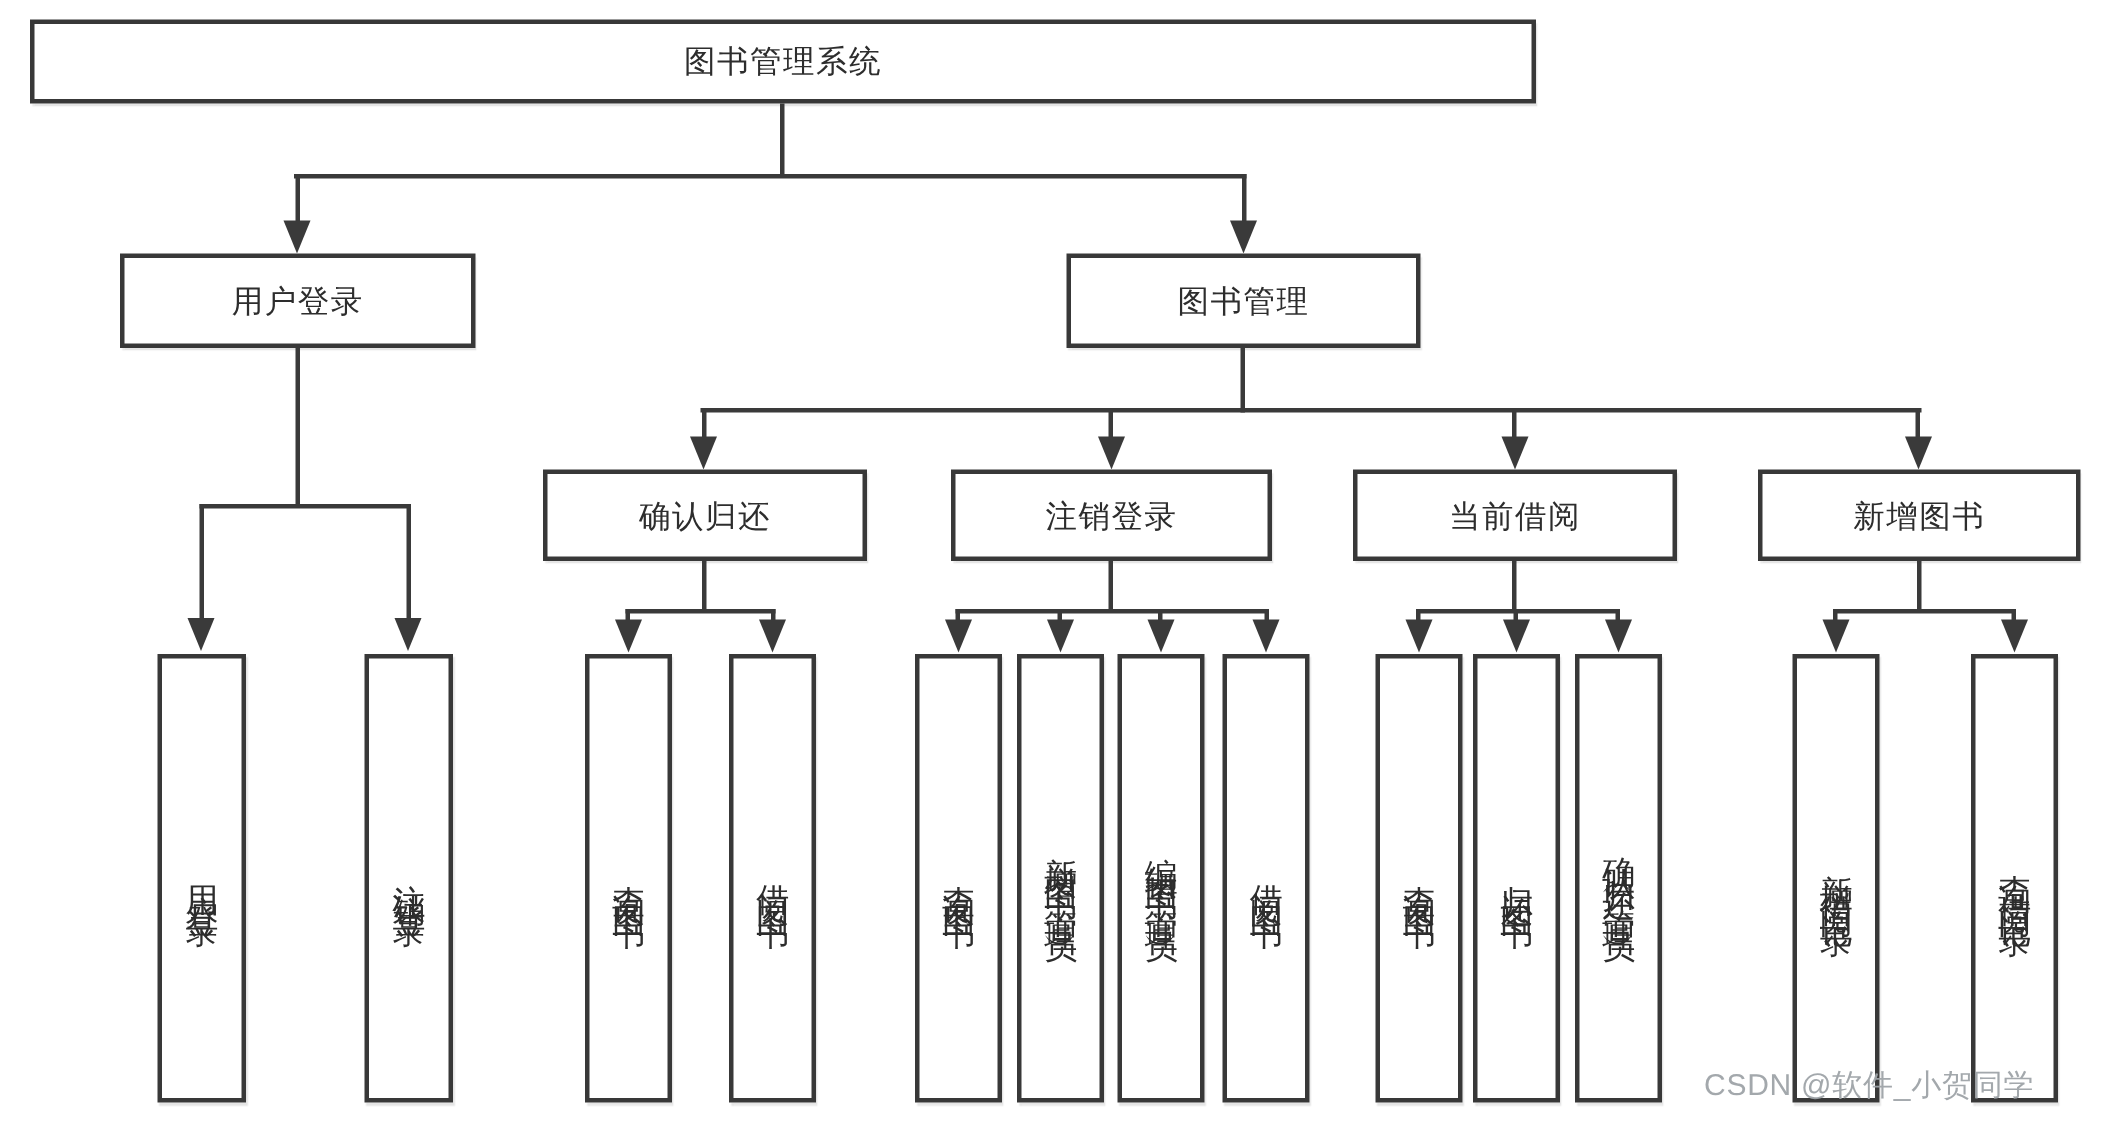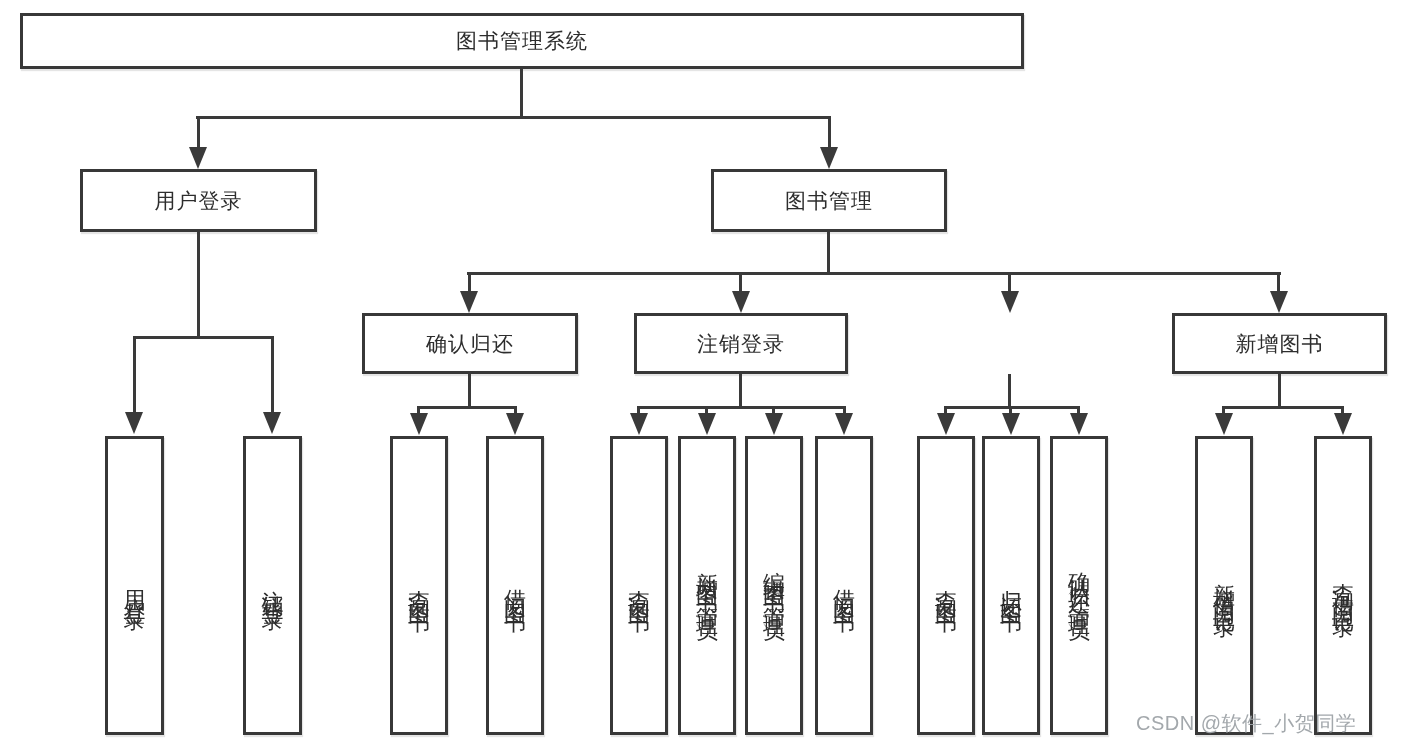--- a/index.html
+++ b/index.html
@@ -92,20 +92,23 @@
   <div class="ah" style="left:1001px;top:291px"></div>
   <div class="vl" style="left:1277px;top:272px;height:22px"></div>
   <div class="ah" style="left:1270px;top:291px"></div>
 
   <div class="box h" style="left:362px;top:313px;width:216px;height:61px">
     <span>确认归还</span>
   </div>
   <div class="box h" style="left:634px;top:313px;width:214px;height:61px">
     <span>注销登录</span>
   </div>
+  <div class="box h" style="left:902px;top:313px;width:216px;height:61px">
+    <span>当前借阅</span>
+  </div>
   <div class="box h" style="left:1172px;top:313px;width:215px;height:61px">
     <span>新增图书</span>
   </div>
 
   <div class="vl" style="left:468px;top:374px;height:34px"></div>
   <div class="hl" style="left:417px;top:406px;width:100px"></div>
   <div class="vl" style="left:417px;top:406px;height:12px"></div>
   <div class="ah" style="left:410px;top:413px"></div>
   <div class="vl" style="left:514px;top:406px;height:12px"></div>
   <div class="ah" style="left:506px;top:413px"></div>

